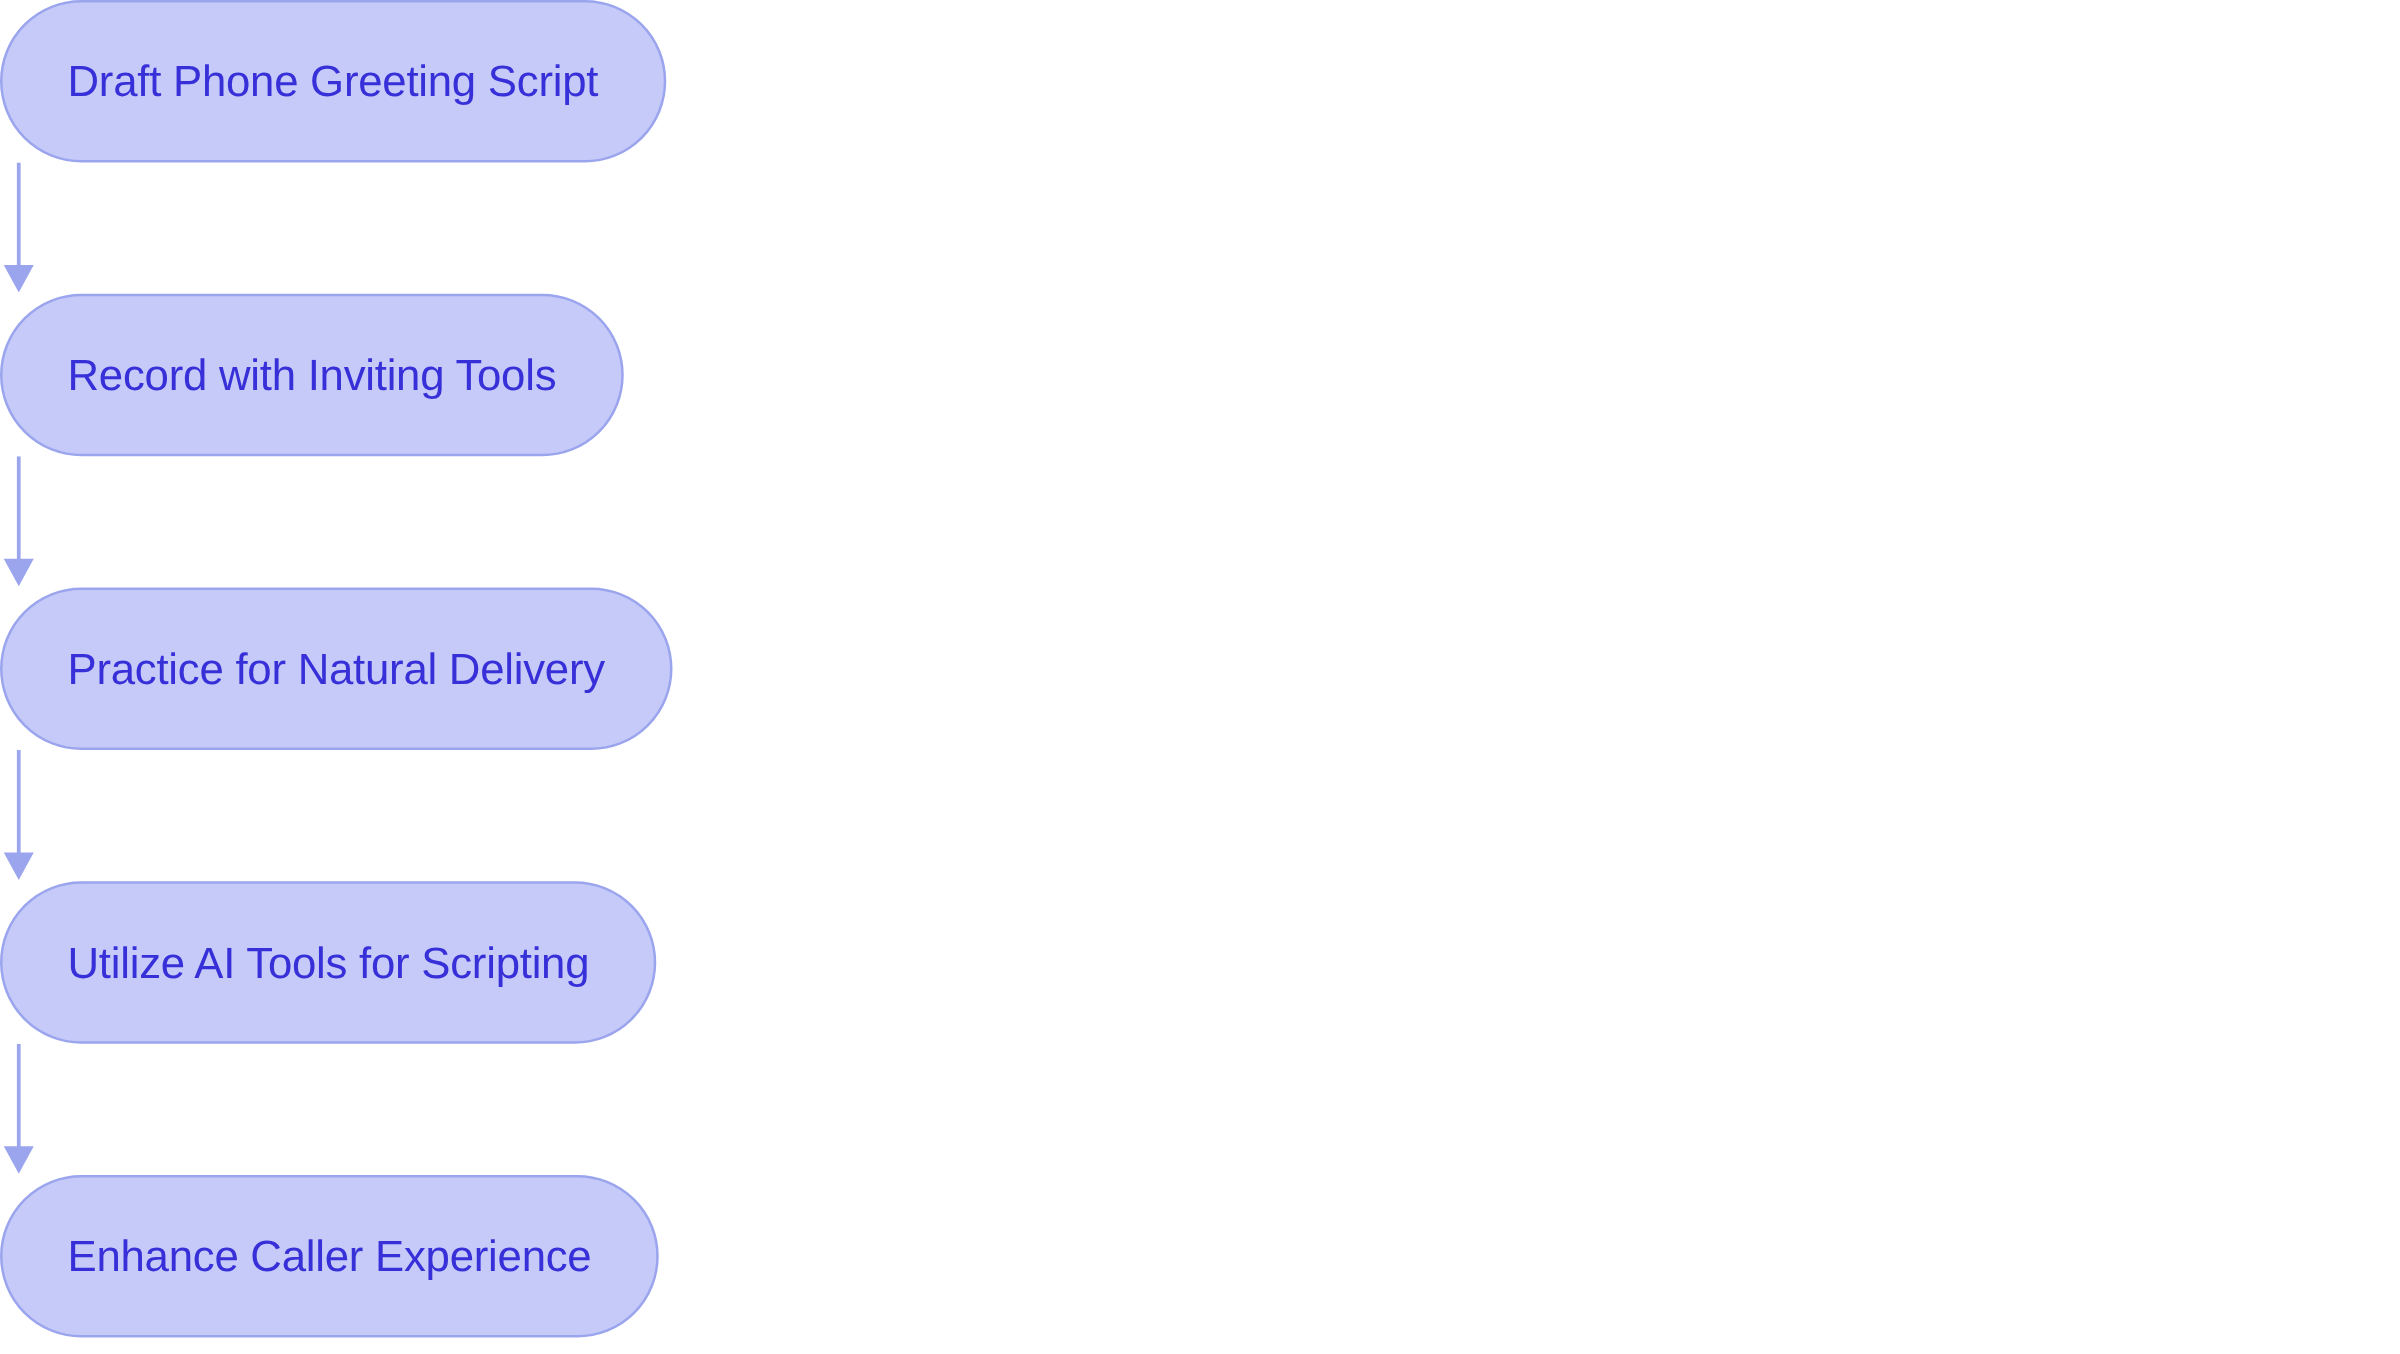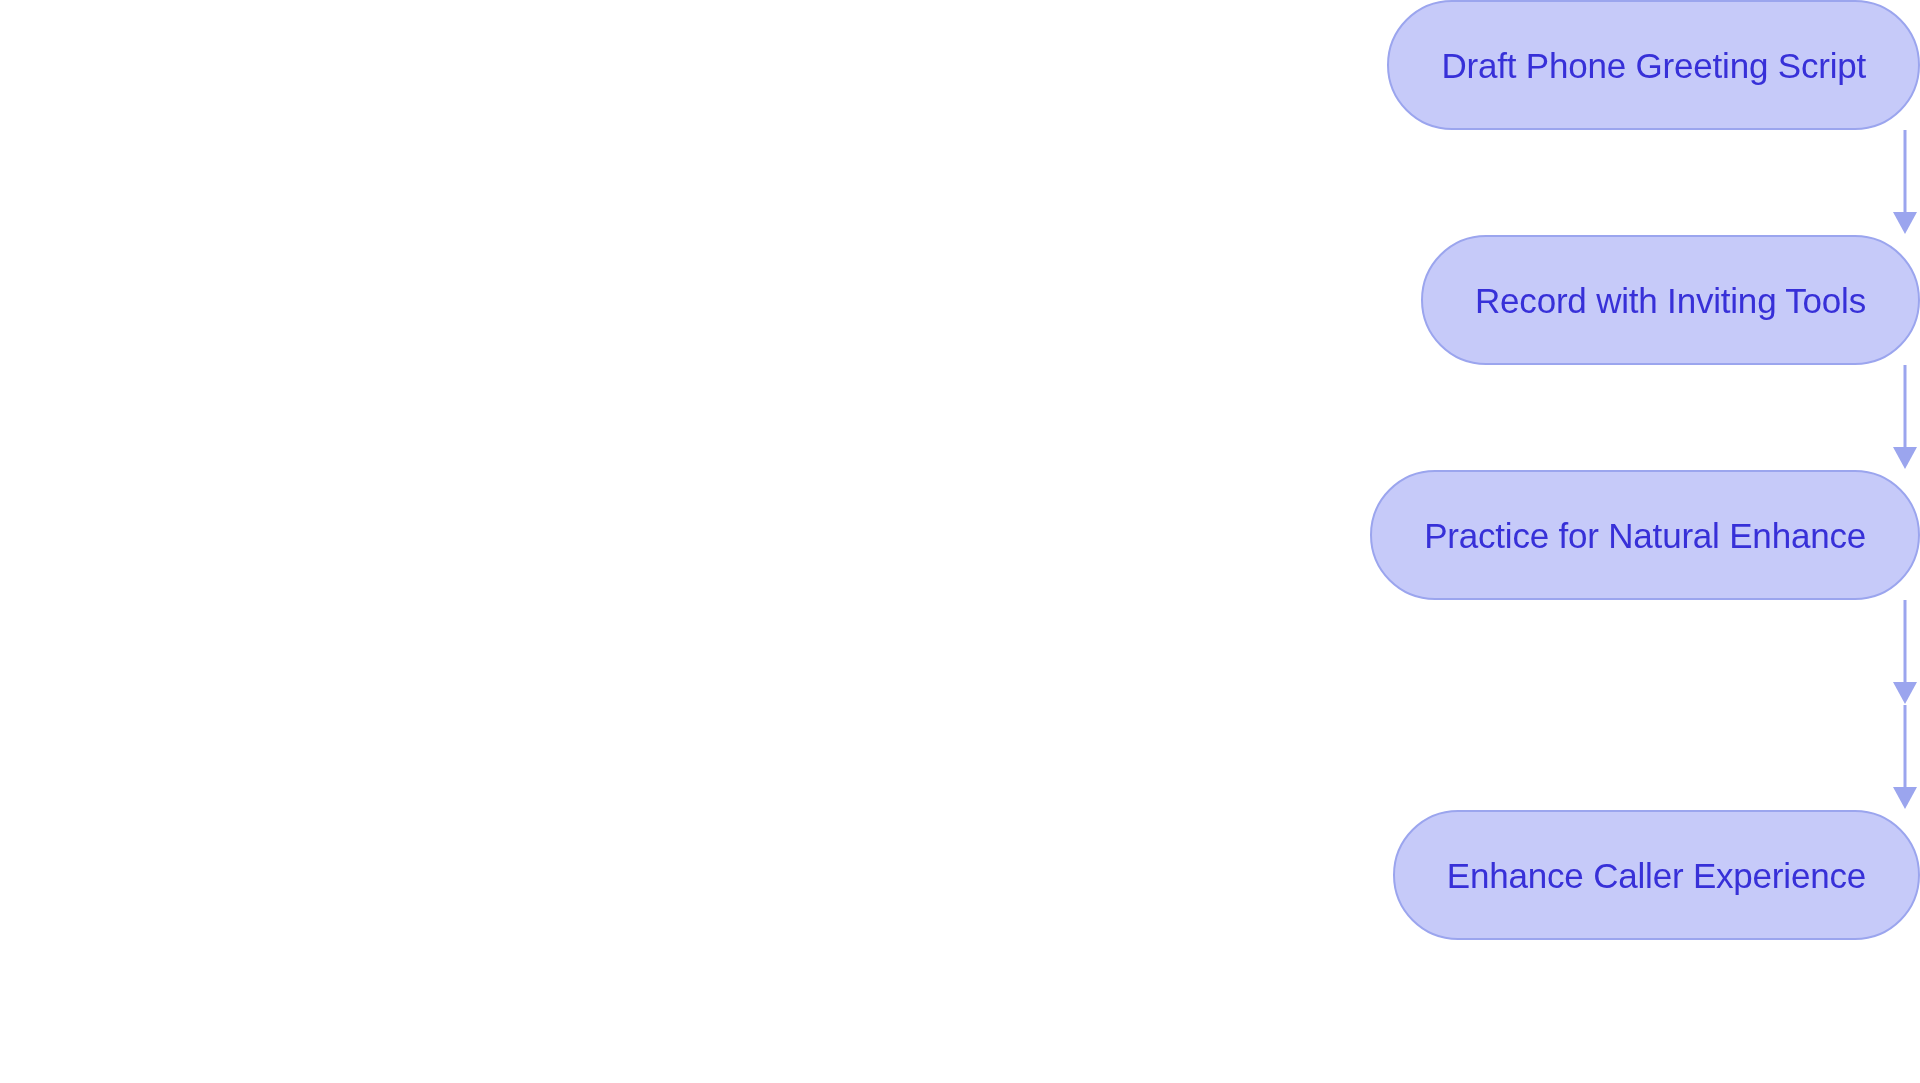--- a/index.html
+++ b/index.html
@@ -22,21 +22,21 @@
   }
 
   .flow-column {
     position: absolute;
     left: 0;
     top: 0;
     width: 1920px;
     height: 1083px;
     display: flex;
     flex-direction: column;
-    align-items: flex-end;
+    align-items: flex-start;
     justify-content: flex-start;
   }
 
   .flow-node {
     box-sizing: border-box;
     background: #c6caf9;
     border: 2px solid #9ba5ee;
     border-radius: 70px;
     height: 130px;
     display: flex;
@@ -88,28 +88,31 @@
     <div class="flow-node">
       <span class="flow-node-label">Record with Inviting Tools</span>
     </div>
 
     <svg class="flow-connector" viewBox="0 0 30 105">
       <line class="conn-line" x1="15" y1="0" x2="15" y2="84"></line>
       <polygon class="conn-head" points="3,82 27,82 15,104"></polygon>
     </svg>
 
     <div class="flow-node">
-      <span class="flow-node-label">Practice for Natural Enhance</span>
+      <span class="flow-node-label">Practice for Natural Delivery</span>
     </div>
 
     <svg class="flow-connector" viewBox="0 0 30 105">
       <line class="conn-line" x1="15" y1="0" x2="15" y2="84"></line>
       <polygon class="conn-head" points="3,82 27,82 15,104"></polygon>
     </svg>
 
+    <div class="flow-node">
+      <span class="flow-node-label">Utilize AI Tools for Scripting</span>
+    </div>
 
     <svg class="flow-connector" viewBox="0 0 30 105">
       <line class="conn-line" x1="15" y1="0" x2="15" y2="84"></line>
       <polygon class="conn-head" points="3,82 27,82 15,104"></polygon>
     </svg>
 
     <div class="flow-node">
       <span class="flow-node-label">Enhance Caller Experience</span>
     </div>
 

